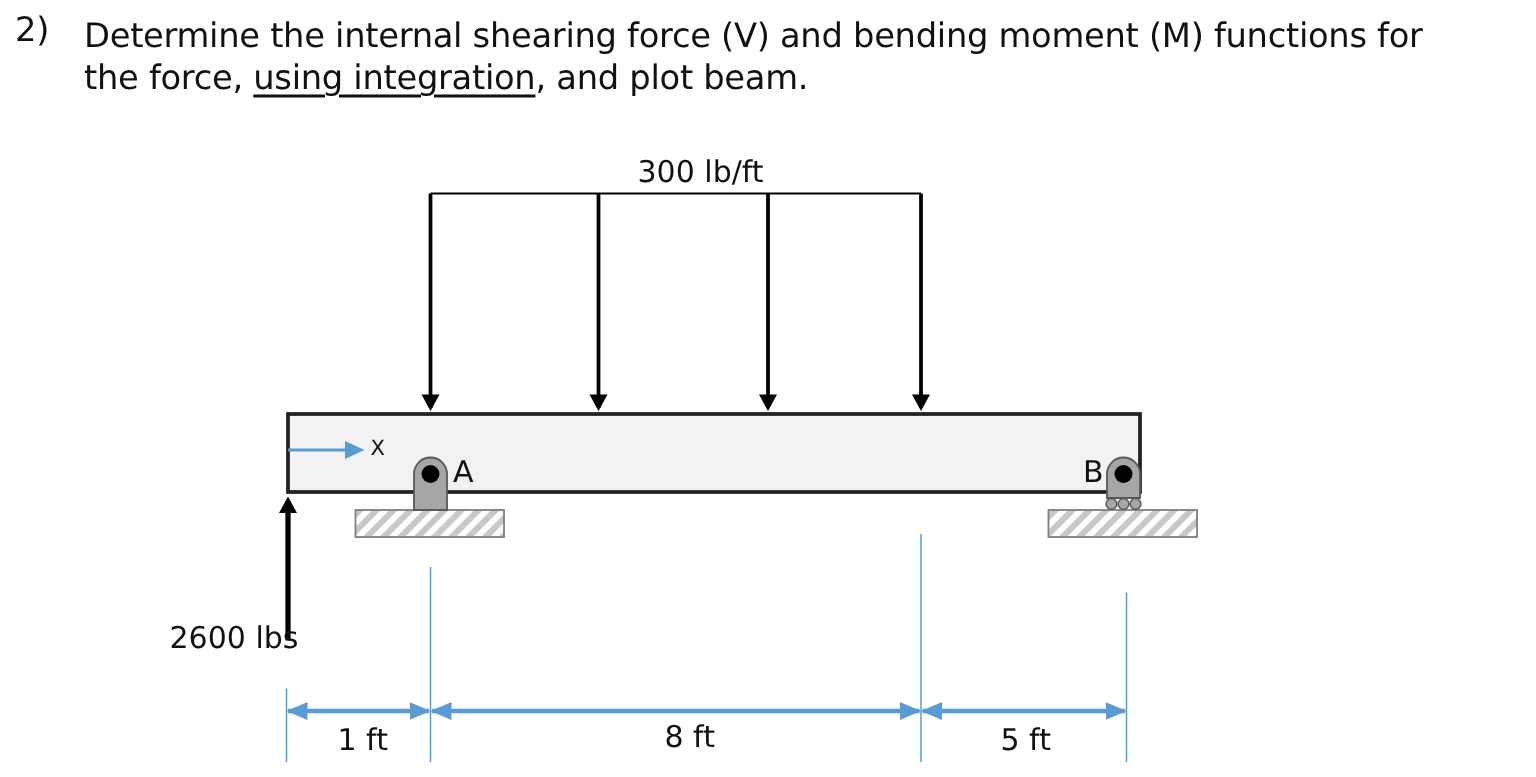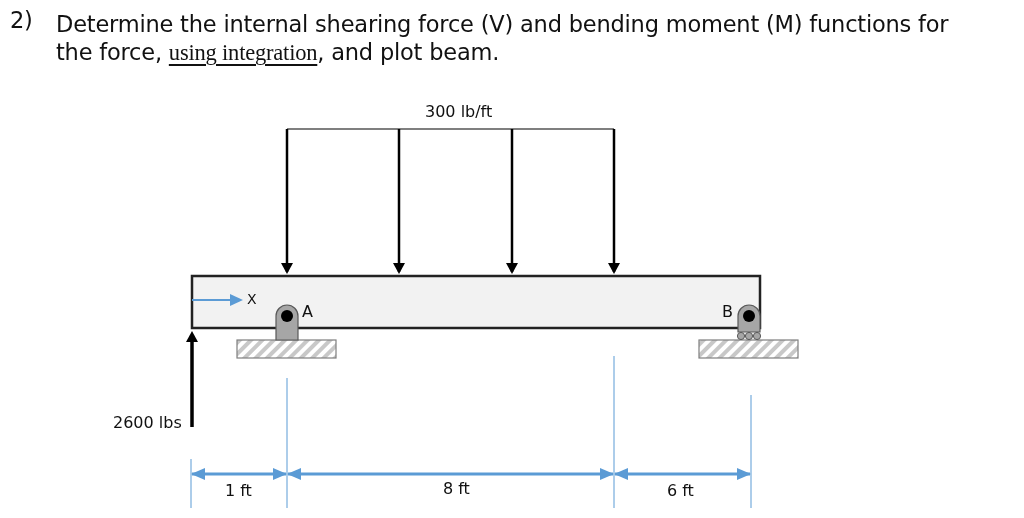--- a/index.html
+++ b/index.html
@@ -2,23 +2,23 @@
 <html><head>
 <meta charset="utf-8">
 <style>
   html, body { margin: 0; padding: 0; background: #ffffff; }
   body { width: 1024px; height: 518px; position: relative; overflow: hidden;
          font-family: "DejaVu Sans", "Liberation Sans", sans-serif; color: #111; }
   .problem { position: absolute; left: 10px; top: 4px; font-size: 22.5px; line-height: 32px; letter-spacing: -0.2px; }
   .problem .num { position: absolute; left: 0; top: 0; }
   .problem .line1 { position: absolute; left: 46px; top: 4px; white-space: nowrap; }
   .problem .line2 { position: absolute; left: 46px; top: 32px; white-space: nowrap; }
-  .problem u { text-decoration-thickness: 2px; text-underline-offset: 4px; font-family: Liberation Serif, serif; }
+  .problem u { text-decoration-thickness: 2px; text-underline-offset: 4px; }
   svg.fig { position: absolute; left: 0; top: 0; }
-  .lbl { position: absolute; font-size: 16px; white-space: nowrap; }
+  .lbl { position: absolute; font-size: 20px; white-space: nowrap; }
 </style>
 </head>
 <body>
 
 <div class="problem">
   <span class="num">2)</span>
   <span class="line1">Determine the internal shearing force (V) and bending moment (M) functions for</span>
   <span class="line2"><span>the force, </span><u>using integration</u><span>, and plot beam.</span></span>
 </div>
 
@@ -87,13 +87,13 @@
   </g>
 </svg>
 
 <span class="lbl" style="left:425px; top:102px;">300 lb/ft</span>
 <span class="lbl" style="left:113px; top:413px;">2600 lbs</span>
 <span class="lbl" style="left:247px; top:291px; font-size:14px;">X</span>
 <span class="lbl" style="left:302px; top:302px;">A</span>
 <span class="lbl" style="left:722px; top:302px;">B</span>
 <span class="lbl" style="left:225px; top:481px;">1 ft</span>
 <span class="lbl" style="left:443px; top:479px;">8 ft</span>
-<span class="lbl" style="left:667px; top:481px;">6 ft</span>
+<span class="lbl" style="left:667px; top:481px;">5 ft</span>
 
 </body></html>

